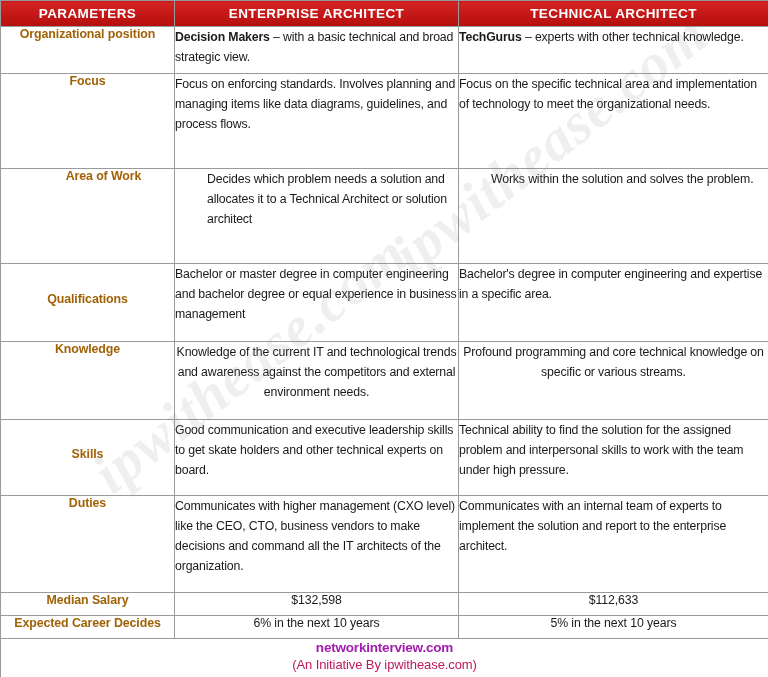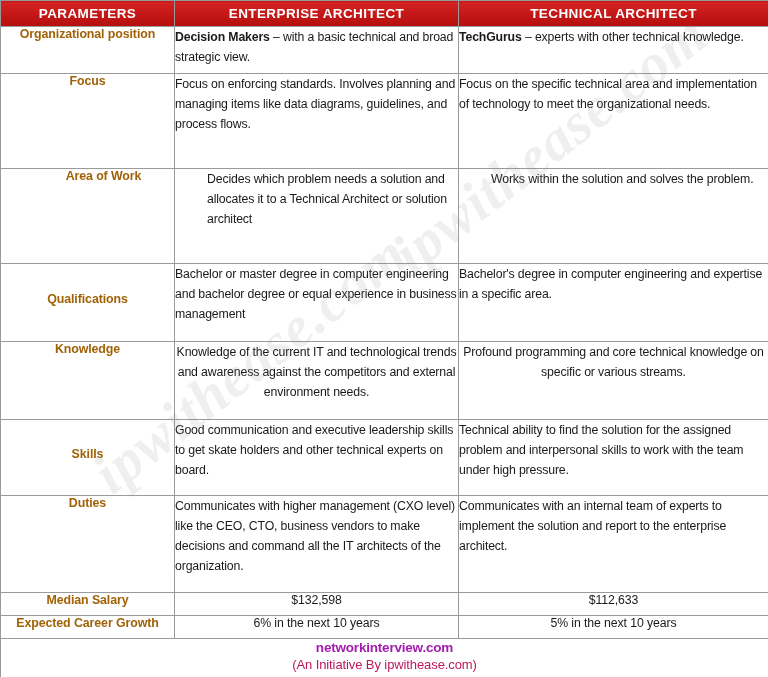--- a/index.html
+++ b/index.html
@@ -208,21 +208,21 @@
       <td class="body">Communicates with an internal team of experts to implement the solution and report to the enterprise architect.</td>
     </tr>
 
     <tr class="r-salary">
       <td class="param mid">Median Salary</td>
       <td class="val">$132,598</td>
       <td class="val">$112,633</td>
     </tr>
 
     <tr class="r-growth">
-      <td class="param mid">Expected Career Growth</td>
+      <td class="param mid">Expected Career Decides</td>
       <td class="val">6% in the next 10 years</td>
       <td class="val">5% in the next 10 years</td>
     </tr>
 
     <tr>
       <td class="footer-cell" colspan="3">
         <span class="brand">networkinterview.com</span>
         <span class="tagline">(An Initiative By ipwithease.com)</span>
       </td>
     </tr>

